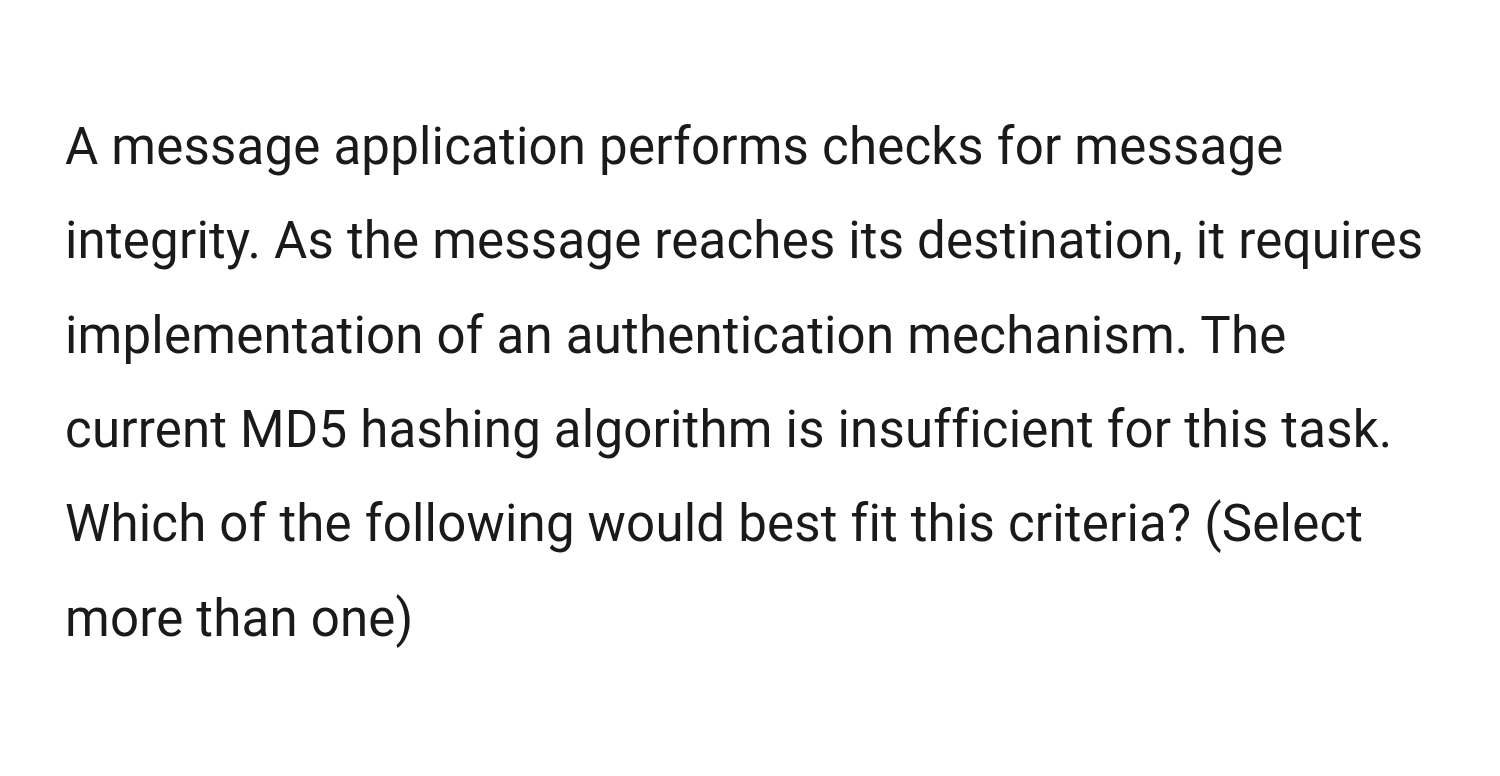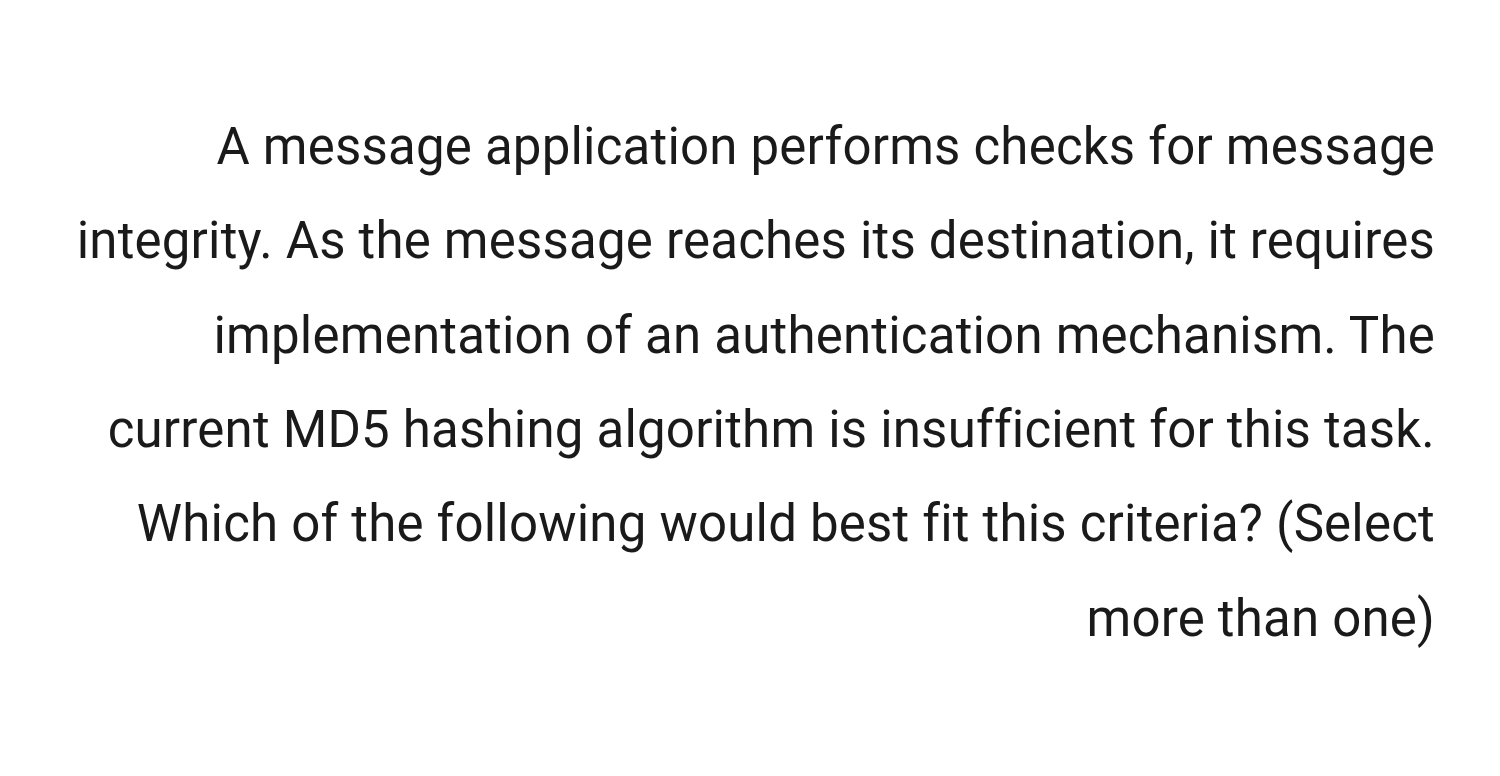--- a/index.html
+++ b/index.html
@@ -13,19 +13,18 @@
       width: 1500px;
       height: 776px;
       padding: 100px 65px 60px 65px;
     }
     .question-text {
       font-size: 51px;
       line-height: 1.85;
       color: #1a1a1a;
       font-weight: 400;
       letter-spacing: 0.2px;
-      text-align: right;
     }
   </style>
 </head>
 <body>
 
 <div class="question-text">A message application performs checks for message integrity. As the message reaches its destination, it requires implementation of an authentication mechanism. The current MD5 hashing algorithm is insufficient for this task. Which of the following would best fit this criteria? (Select more than one)</div>
 
 </body></html>

